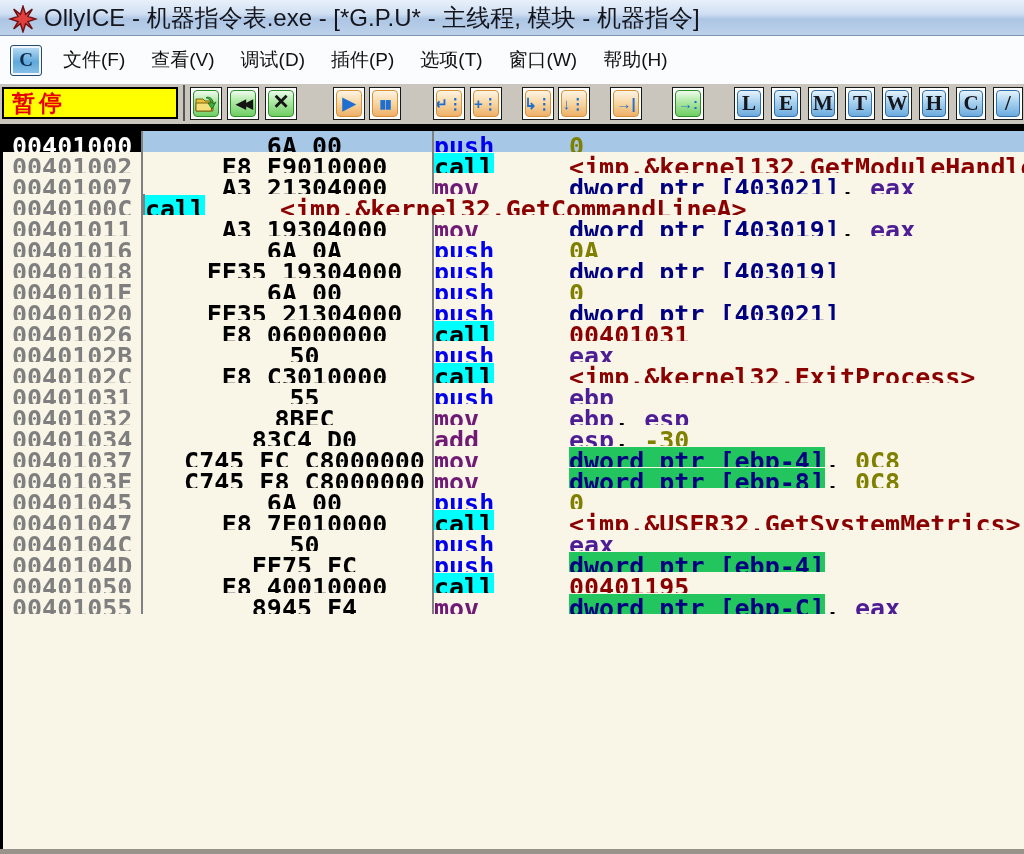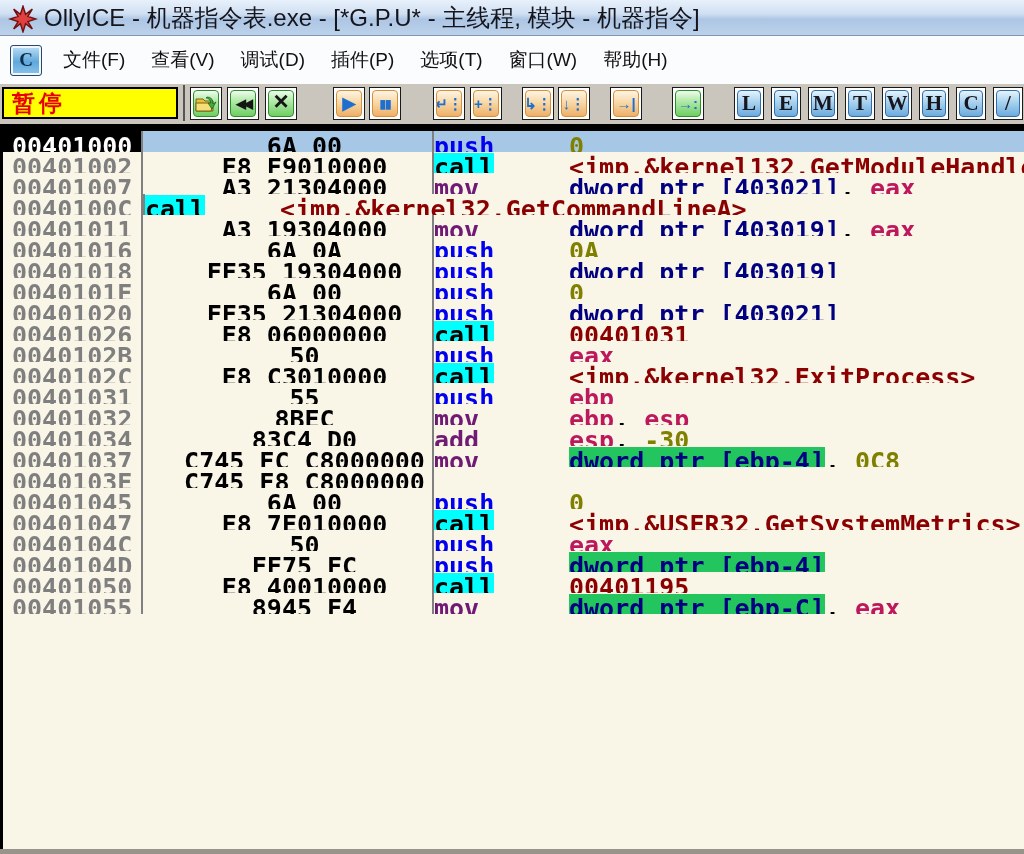--- a/index.html
+++ b/index.html
@@ -56,21 +56,21 @@
   .c-dis{flex:1 1 auto;overflow:hidden;}
   .c-mn{display:inline-block;width:135px;vertical-align:top;}
   .drow.selected .c-addr{background:#000;color:#fff;}
   .drow.selected .c-bytes,.drow.selected .c-dis{background:#a7c7e7;}
   .mn-push{color:#0000ee;}
   .mn-call{color:#000;background:#00ffff;}
   .mn-plain{color:#701a75;}
   .seg-imm{color:#808000;}
   .seg-mem{color:#000080;}
   .seg-memhl{color:#000080;background:#22c55e;}
-  .seg-reg{color:#be185d;text-decoration:underline;}
+  .seg-reg{color:#4c1d95;text-decoration:underline;}
   .seg-sym{color:#8b0000;}
   .seg-plain{color:#000;}
 </style>
 </head>
 <body>
 
 <div id="root">
 
   <div class="titlebar">
     <svg class="app-icon" viewBox="0 0 24 24">
@@ -295,20 +295,21 @@
           <div class="c-sep"></div>
           <div class="c-bytes">C745 FC C8000000</div>
           <div class="c-sep"></div>
           <div class="c-dis"><span class="c-mn"><span class="mn-plain">mov</span></span><span><span class="seg-memhl">dword ptr [ebp-4]</span><span class="seg-plain">, </span><span class="seg-imm">0C8</span></span></div>
         </div>
         <div class="drow">
           <div class="c-addr">0040103E</div>
           <div class="c-sep"></div>
           <div class="c-bytes">C745 F8 C8000000</div>
           <div class="c-sep"></div>
+          <div class="c-dis"><span class="c-mn"><span class="mn-plain">mov</span></span><span><span class="seg-memhl">dword ptr [ebp-8]</span><span class="seg-plain">, </span><span class="seg-imm">0C8</span></span></div>
         </div>
         <div class="drow">
           <div class="c-addr">00401045</div>
           <div class="c-sep"></div>
           <div class="c-bytes">6A 00</div>
           <div class="c-sep"></div>
           <div class="c-dis"><span class="c-mn"><span class="mn-push">push</span></span><span><span class="seg-imm">0</span></span></div>
         </div>
         <div class="drow">
           <div class="c-addr">00401047</div>

